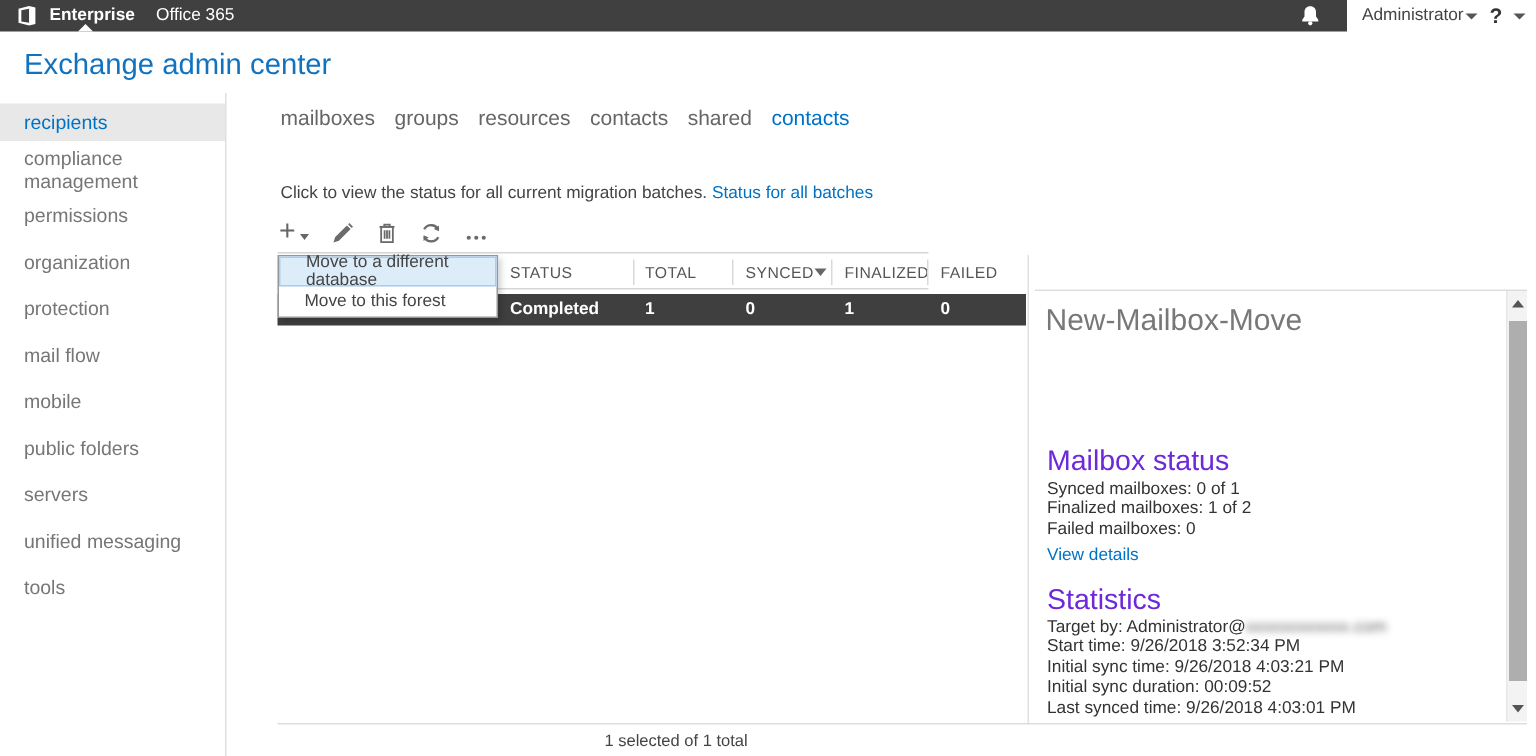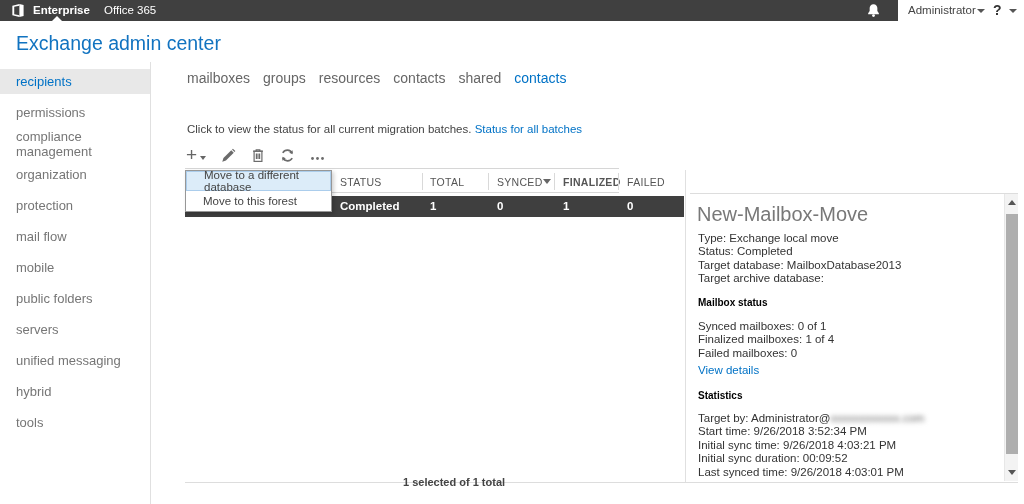--- a/index.html
+++ b/index.html
@@ -66,37 +66,37 @@
               border:1px solid #979797; box-shadow:2px 2px 4px rgba(0,0,0,.18); z-index:20; }
   .dd-item { height:20px; display:flex; align-items:center; padding-left:17px;
              font-size:11.5px; color:#444; cursor:pointer; }
   .dd-item.highlight { background:#dcecf9; border:1px solid #abcdec; }
 
   
   .panel { position:absolute; left:690px; top:193px; width:328px; height:289px;
            border-top:1px solid #ddd; overflow:hidden; }
   .panel-title { position:absolute; left:7px; top:9px; font-size:20px; color:#787878; font-weight:normal; }
   .dline { font-size:11.5px; color:#333; line-height:13.4px; }
-  .section-h { font-size:10px; color:#000000; font-weight:bold; }
+  .section-h { font-size:19px; color:#6d28d9; font-weight:normal; }
   .blur { filter:blur(2.5px); color:#666; }
 
   
   .sbar { position:absolute; left:1004px; top:194px; width:14px; height:287px;
           background:#f3f3f3; border-left:1px solid #e7e7e7; }
   .sb-arrow-up { position:absolute; left:3px; top:6px; width:0; height:0;
                  border-left:4px solid transparent; border-right:4px solid transparent;
                  border-bottom:5px solid #555; }
   .sb-arrow-down { position:absolute; left:3px; bottom:6px; width:0; height:0;
                    border-left:4px solid transparent; border-right:4px solid transparent;
                    border-top:5px solid #555; }
   .sb-thumb { position:absolute; left:1px; top:20px; width:12px; height:240px; background:#aeaeae; }
 
   
   .footer-line { position:absolute; left:185px; top:482px; width:833px; height:1px; background:#ddd; }
-  .footer-text { position:absolute; left:403px; top:476px; font-size:11px; color:#444;font-weight:bold; }
+  .footer-text { position:absolute; left:403px; top:488px; font-size:11px; color:#444; }
 
   svg { display:block; }
 </style>
 </head>
 <body>
 
 <div class="topbar">
   <div class="topbar-blue">
     <span class="abs" style="left:10px; top:3px;">
       <svg width="15" height="15" viewBox="0 0 16 16">
@@ -119,30 +119,29 @@
   </span>
   <span class="caret-down abs" style="left:977px; top:9px;"></span>
   <span class="top-right-item" style="left:993px; top:2px; font-size:14px; font-weight:bold; color:#333; cursor:pointer;">?</span>
   <span class="caret-down abs" style="left:1009px; top:9px;"></span>
 </div>
 
 <h1 class="page-title">Exchange admin center</h1>
 
 <nav class="sidebar">
   <div class="side-item active">recipients</div>
+  <div class="side-item">compliance management</div>
   <div class="side-item">permissions</div>
-  <div class="side-item">compliance management</div>
   <div class="side-item">organization</div>
   <div class="side-item">protection</div>
   <div class="side-item">mail flow</div>
   <div class="side-item">mobile</div>
   <div class="side-item">public folders</div>
   <div class="side-item">servers</div>
   <div class="side-item">unified messaging</div>
-  <div class="side-item">hybrid</div>
   <div class="side-item">tools</div>
 </nav>
 
 <div class="content-tabs">
   <span class="content-tab">mailboxes</span>
   <span class="content-tab">groups</span>
   <span class="content-tab">resources</span>
   <span class="content-tab">contacts</span>
   <span class="content-tab">shared</span>
   <span class="content-tab active">contacts</span>
@@ -200,52 +199,46 @@
 <div class="list-area"></div>
 
 <div class="tbl-header">
   <span class="col" style="left:155px;">STATUS</span>
   <span class="col-sep" style="left:237px;"></span>
   <span class="col" style="left:245px;">TOTAL</span>
   <span class="col-sep" style="left:303px;"></span>
   <span class="col" style="left:312px;">SYNCED</span>
   <span class="filter-caret" style="left:358px;"></span>
   <span class="col-sep" style="left:369px;"></span>
-  <span class="col" style="left:378px;font-weight:bold;">FINALIZED</span>
+  <span class="col" style="left:378px;">FINALIZED</span>
   <span class="col-sep" style="left:433px;"></span>
   <span class="col" style="left:442px;">FAILED</span>
 </div>
 
 <div class="tbl-row">
   <span class="cell" style="left:155px;">Completed</span>
   <span class="cell" style="left:245px;">1</span>
   <span class="cell" style="left:312px;">0</span>
   <span class="cell" style="left:378px;">1</span>
   <span class="cell" style="left:442px;">0</span>
 </div>
 
 <div class="dropdown">
   <div class="dd-item highlight">Move to a different database</div>
   <div class="dd-item">Move to this forest</div>
 </div>
 
 <div class="panel">
   <h2 class="panel-title">New-Mailbox-Move</h2>
 
-  <div class="abs" style="left:8px; top:38px;">
-    <p class="dline">Type: Exchange local move</p>
-    <p class="dline">Status: Completed</p>
-    <p class="dline">Target database: MailboxDatabase2013</p>
-    <p class="dline">Target archive database:</p>
-  </div>
 
   <h3 class="section-h abs" style="left:8px; top:103px;">Mailbox status</h3>
   <div class="abs" style="left:8px; top:126px;">
     <p class="dline">Synced mailboxes: 0 of 1</p>
-    <p class="dline">Finalized mailboxes: 1 of 4</p>
+    <p class="dline">Finalized mailboxes: 1 of 2</p>
     <p class="dline">Failed mailboxes: 0</p>
     <p class="dline" style="margin-top:4px;"><a class="link">View details</a></p>
   </div>
 
   <h3 class="section-h abs" style="left:8px; top:196px;">Statistics</h3>
   <div class="abs" style="left:8px; top:218px;">
     <p class="dline">
       <span>Target by: Administrator@</span><span class="blur">xxxxxxxxxxxx.com</span>
     </p>
     <p class="dline">Start time: 9/26/2018 3:52:34 PM</p>

